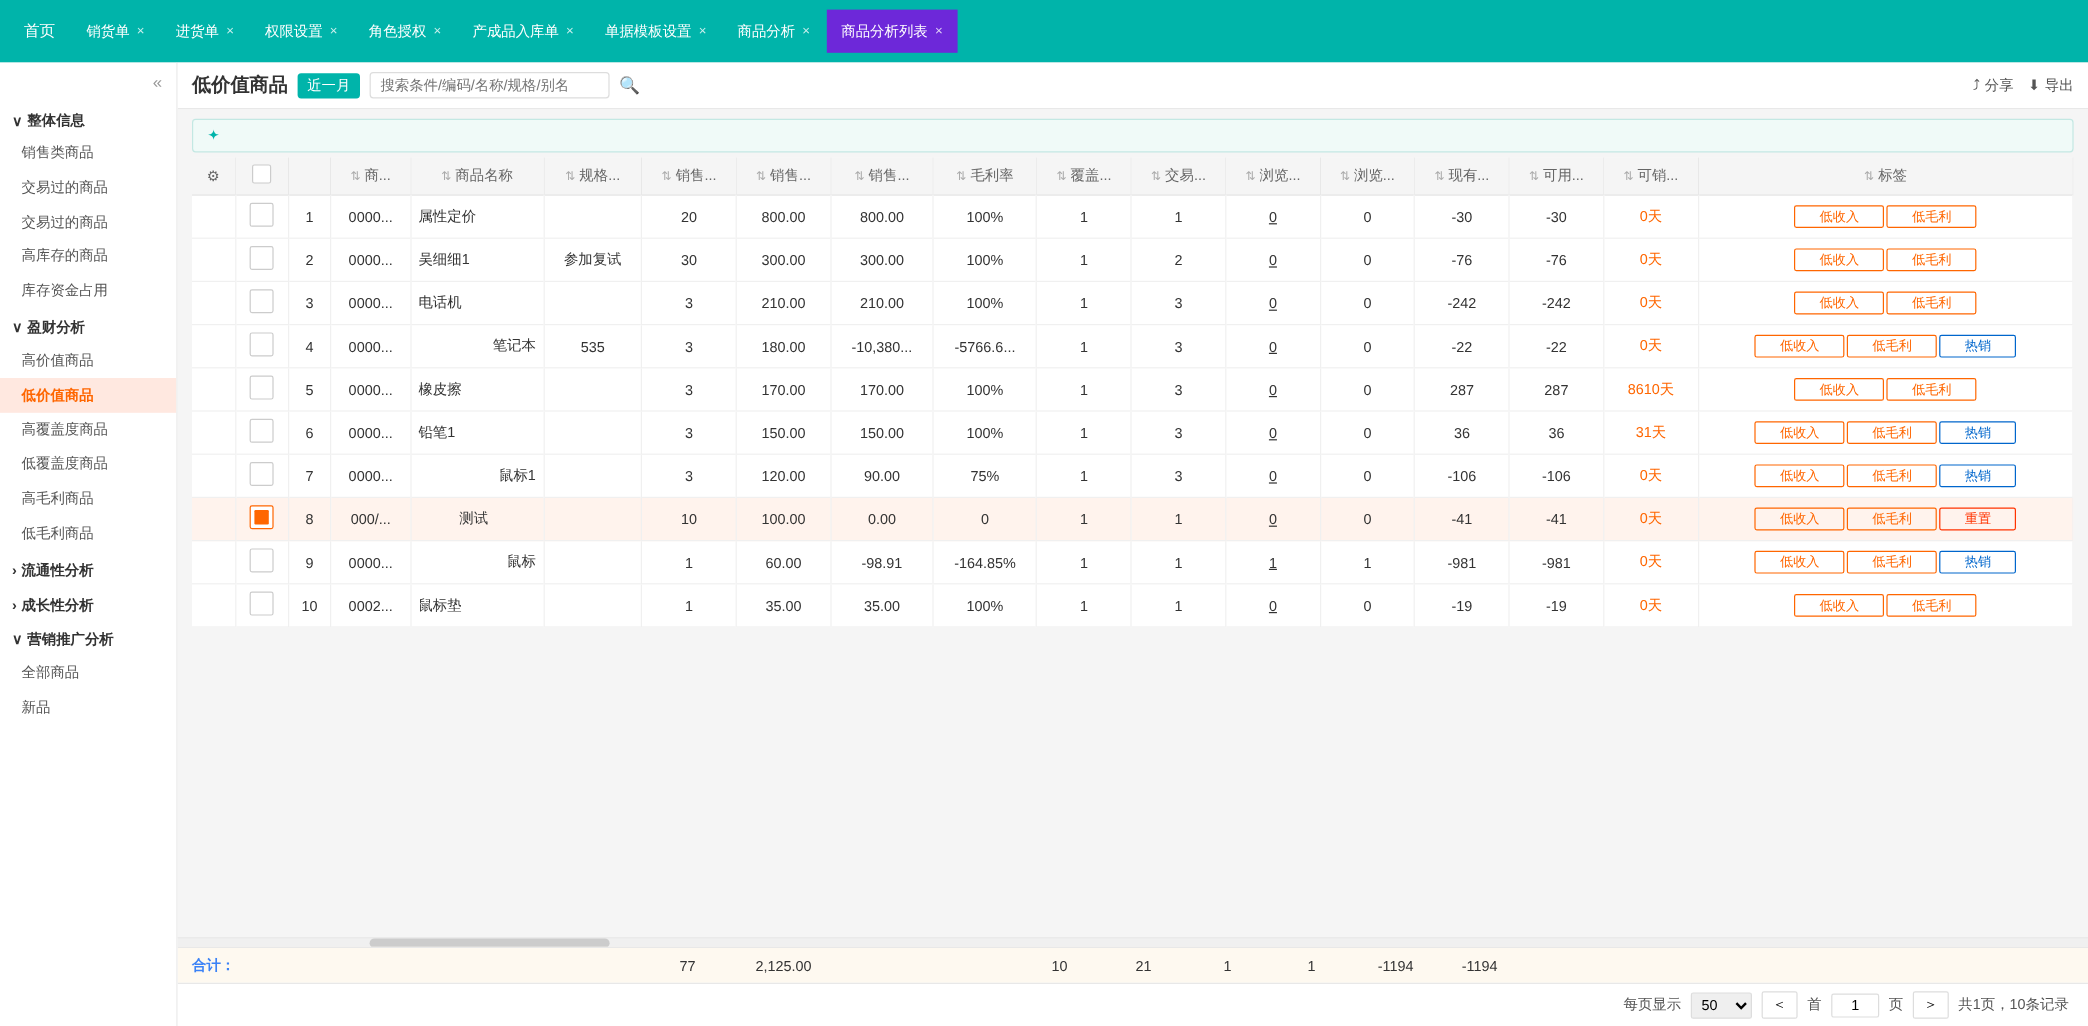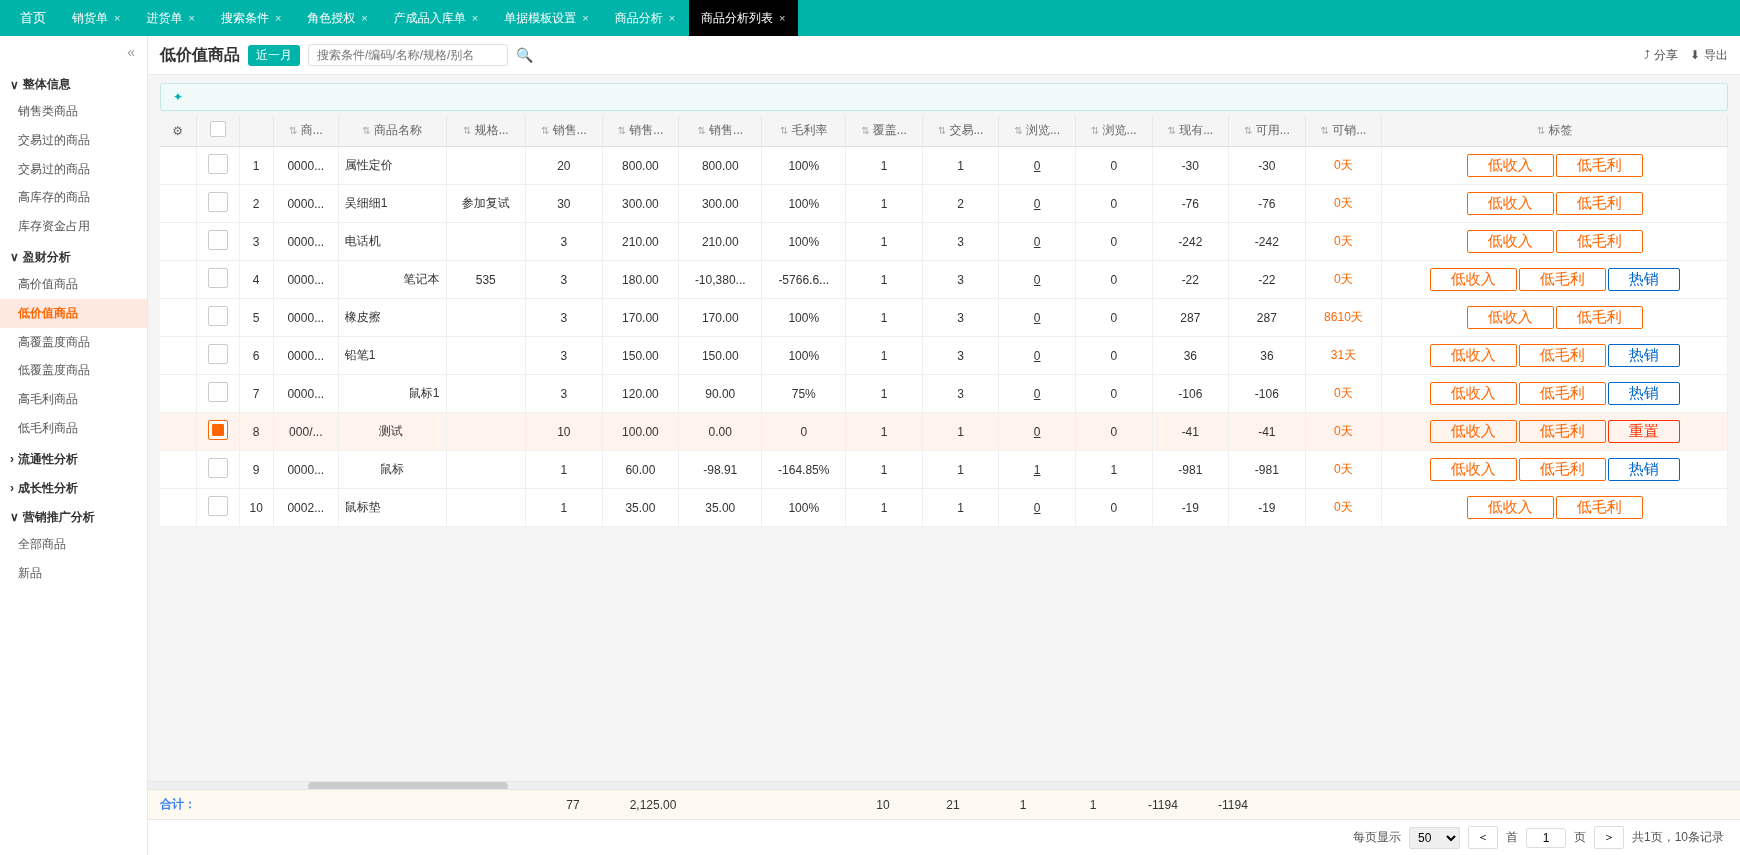--- a/index.html
+++ b/index.html
@@ -1,38 +1,38 @@
 <!DOCTYPE html>
 <html><head>
   <meta charset="utf-8">
   <style>
     * { box-sizing: border-box; margin: 0; padding: 0; font-family: 'Microsoft YaHei', Arial, sans-serif; font-size: 12px; }
     body { background: #f5f5f5; overflow: hidden; }
 
     
     .top-nav {
-      height: 36px;
+      height: 52px;
       background: #00b4aa;
       display: flex;
       align-items: center;
       padding: 0 8px;
       gap: 2px;
       flex-shrink: 0;
     }
     .nav-item {
       height: 36px;
       display: flex;
       align-items: center;
       padding: 0 12px;
       color: #fff;
       cursor: pointer;
       white-space: nowrap;
       font-size: 13px;
     }
-    .nav-item.active { background: #000000; }
+    .nav-item.active { background: #6d28d9; }
     .nav-item .close-x {
       margin-left: 6px;
       font-size: 11px;
       opacity: 0.8;
     }
 
     
     .layout {
       display: flex;
       height: calc(855px - 36px);
@@ -175,21 +175,21 @@
       padding: 6px 6px;
       text-align: center;
       color: #333;
       border-right: 1px solid #f0f0f0;
       white-space: nowrap;
     }
     .tag-badge {
       display: inline-block;
       padding: 1px 20px;
       border-radius: 2px;
-      font-size: 15px;
+      font-size: 11px;
       margin: 1px;
     }
     .tag-orange { color: #ff6600; border: 1px solid #ff6600; }
     .tag-blue { color: #0066cc; border: 1px solid #0066cc; }
     .tag-red { color: #ff3300; border: 1px solid #ff3300; }
     .underline { text-decoration: underline; cursor: pointer; color: #333; }
     .zero-day { color: #ff6600; }
 
     
     .table-footer {
@@ -291,21 +291,21 @@
     <div class="nav-item">首页</div>
     <div class="nav-item">
       <span>销货单</span>
         <span class="close-x">×</span>
     </div>
     <div class="nav-item">
       <span>进货单</span>
         <span class="close-x">×</span>
     </div>
     <div class="nav-item">
-      <span>搜索条件</span>
+      <span>权限设置</span>
         <span class="close-x">×</span>
     </div>
     <div class="nav-item">
       <span>角色授权</span>
         <span class="close-x">×</span>
     </div>
     <div class="nav-item">
       <span>产成品入库单</span>
         <span class="close-x">×</span>
     </div>
@@ -593,21 +593,21 @@
       <td class="zero-day">0天</td>
       <td><span class="tag-badge tag-orange">低收入</span><span class="tag-badge tag-orange">低毛利</span><span class="tag-badge tag-red">重置</span></td>
     </tr>
               <tr>
       <td></td>
       <td>
         <span class="checkbox-cell "></span>
       </td>
       <td>9</td>
       <td>0000...</td>
-      <td style="text-align:center;">鼠标</td>
+      <td style="text-align:right;">鼠标</td>
       <td></td>
       <td>1</td>
       <td>60.00</td>
       <td>-98.91</td>
       <td>-164.85%</td>
       <td>1</td>
       <td>1</td>
       <td><span class="underline">1</span></td>
       <td>1</td>
       <td>-981</td>

